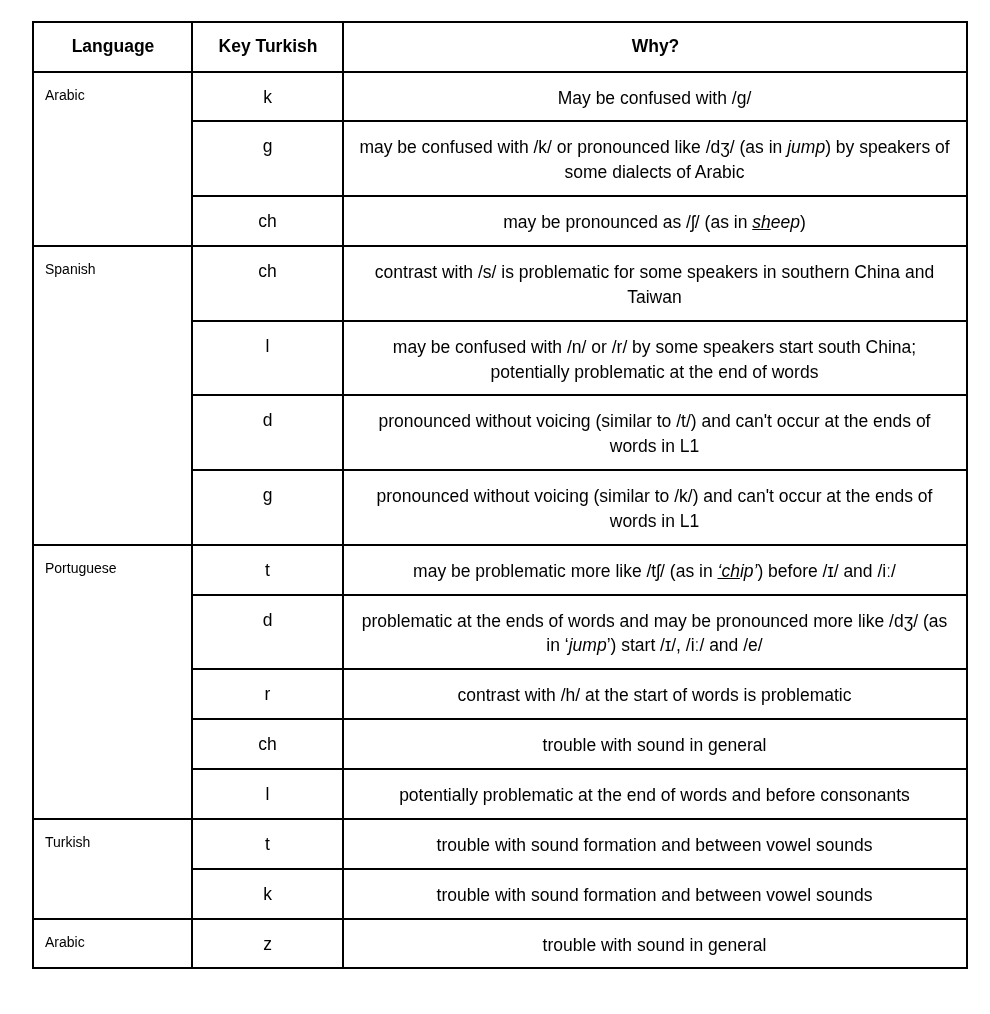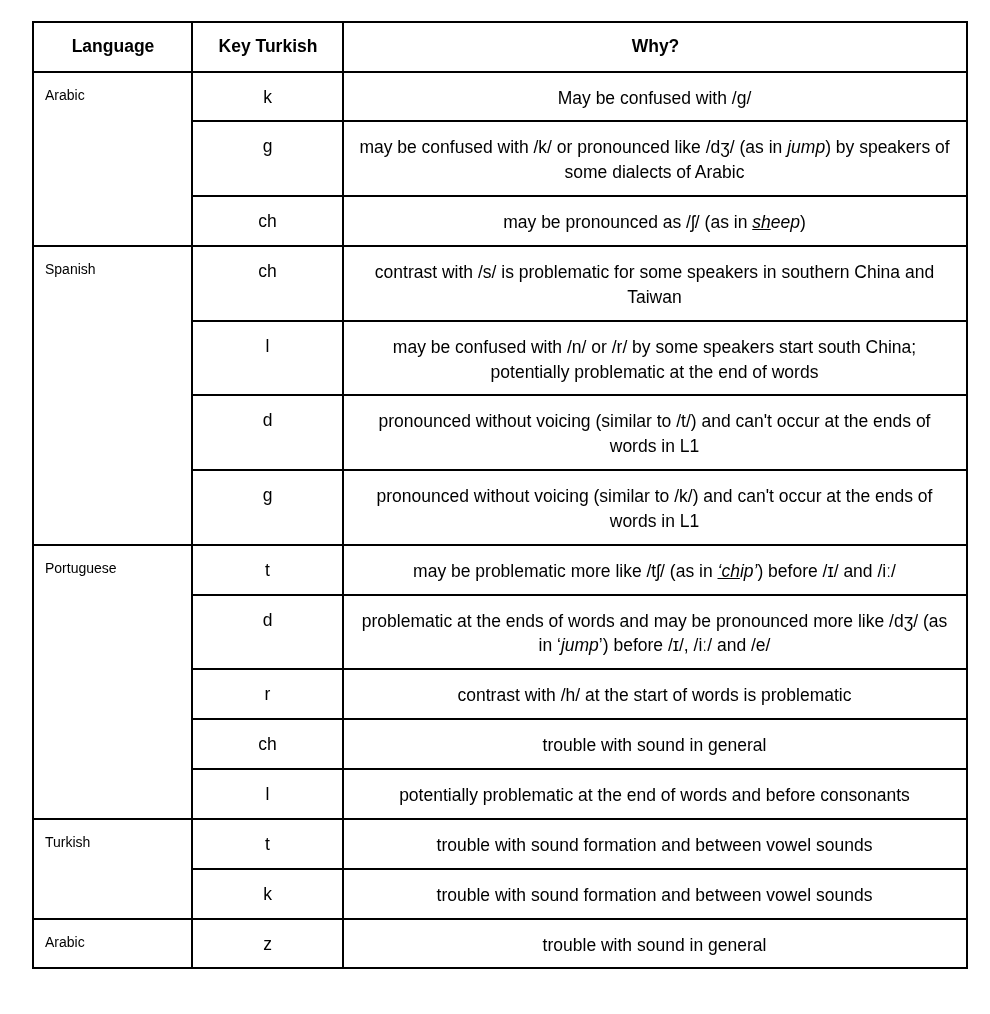--- a/index.html
+++ b/index.html
@@ -121,21 +121,21 @@
           <td class="sound-cell">g</td>
           <td class="why-cell"><span>pronounced without voicing (similar to /k/) and can't occur at the ends of words in L1</span></td>
         </tr>
         <tr>
           <td class="lang-cell" rowspan="5">Portuguese</td>
           <td class="sound-cell">t</td>
           <td class="why-cell"><span>may be problematic more like /tʃ/ (as in </span><span class="ui">‘ch</span><span class="i">ip’</span><span>) before /ɪ/ and /iː/</span></td>
         </tr>
         <tr>
           <td class="sound-cell">d</td>
-          <td class="why-cell"><span>problematic at the ends of words and may be pronounced more like /dʒ/ (as in ‘</span><span class="i">jump</span><span>’) before /ɪ/, /iː/ and /e/</span></td>
+          <td class="why-cell"><span>problematic at the ends of words and may be pronounced more like /dʒ/ (as in ‘</span><span class="i">jump</span><span>’) start /ɪ/, /iː/ and /e/</span></td>
         </tr>
         <tr>
           <td class="sound-cell">r</td>
           <td class="why-cell"><span>contrast with /h/ at the start of words is problematic</span></td>
         </tr>
         <tr>
           <td class="sound-cell">ch</td>
           <td class="why-cell"><span>trouble with sound in general</span></td>
         </tr>
         <tr>

